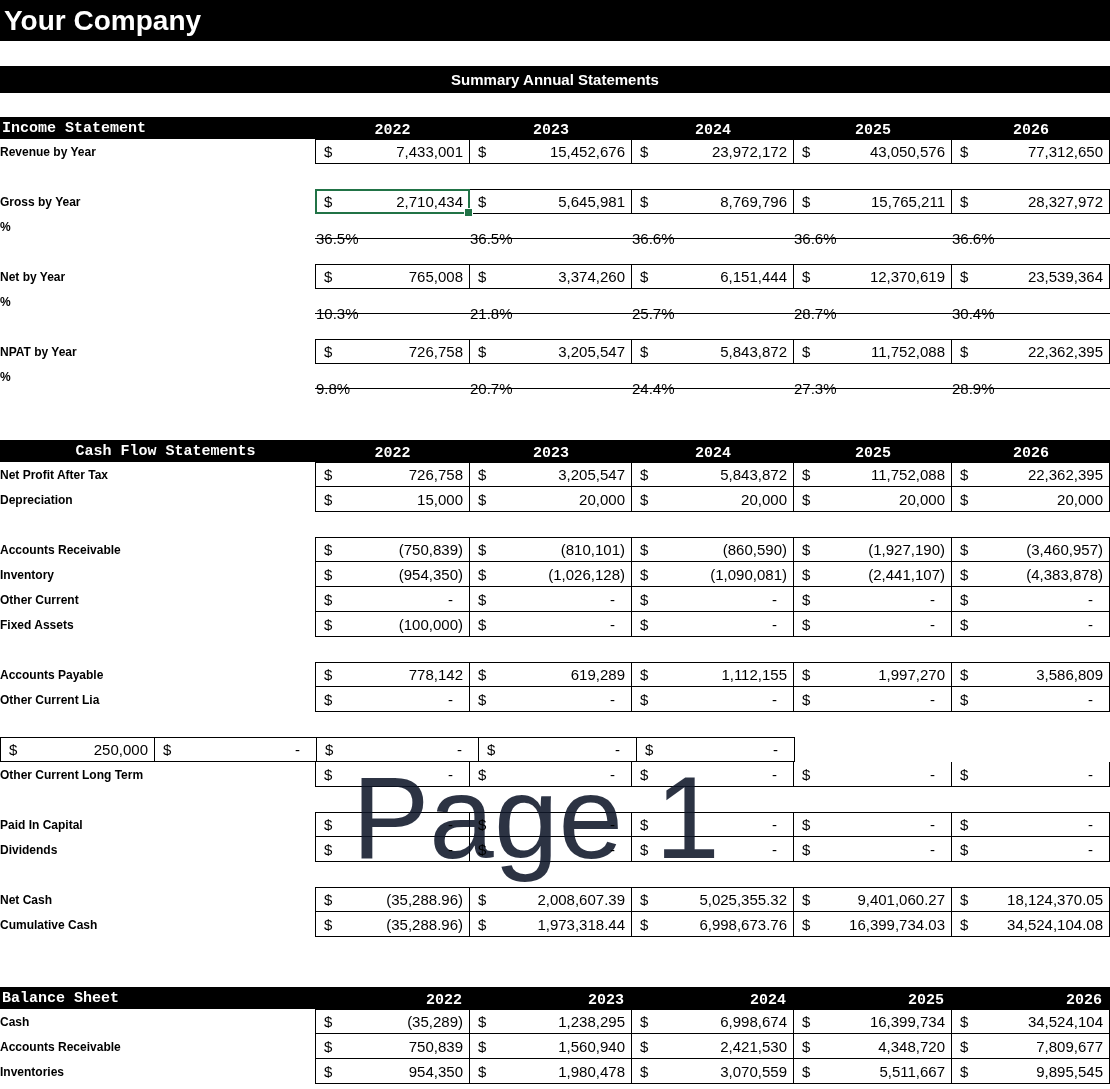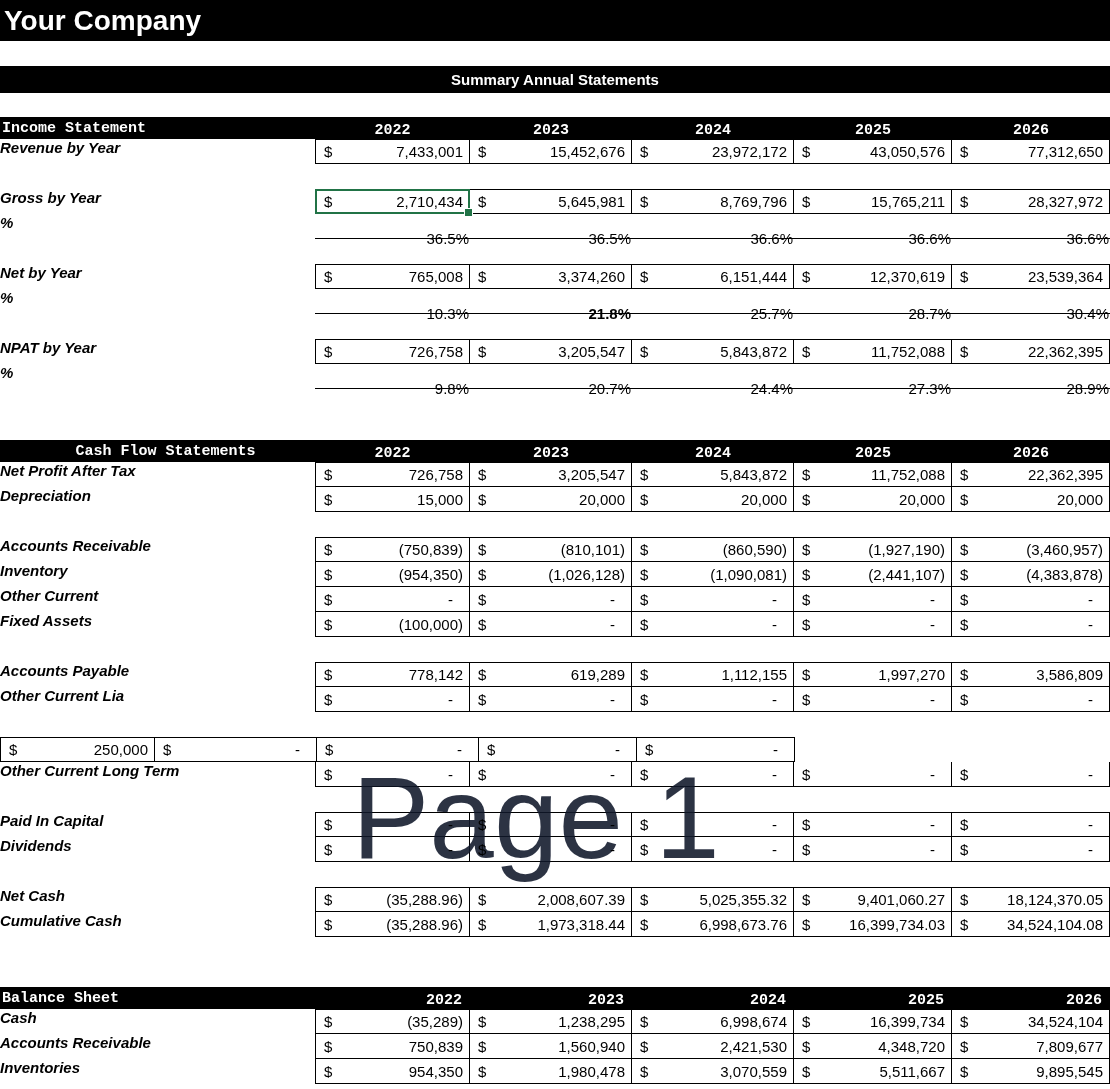--- a/index.html
+++ b/index.html
@@ -33,38 +33,38 @@
   .sec-header{display:flex;height:22px;background:#000;color:#fff;font-weight:bold;font-size:15px;font-family:Liberation Mono, monospace;}
   .sec-title{width:315px;display:flex;align-items:center;padding-left:2px;}
   .cashflow .sec-title{justify-content:center;padding-left:16px;}
   .yh{display:flex;align-items:flex-end;justify-content:center;}
   .balance .yh{justify-content:flex-end;padding-right:8px;}
 
   
   .spacer{width:100%;}
   .r{display:flex;height:25px;}
   .lbl{
-    width:315px;display:flex;
-    font-weight:bold;font-size:15px;
-    position:relative;z-index:2;font-style:italic;
+    width:315px;display:flex;align-items:center;
+    font-weight:bold;font-size:12px;
+    position:relative;z-index:2;
   }
   .c{
     display:flex;align-items:center;justify-content:space-between;
     font-size:15px;
     border-right:1px solid #000;border-bottom:1px solid #000;
     padding:0 6px 0 8px;
     position:relative;
     background:transparent;
   }
   .c.c0{border-left:1px solid #000;}
   .block .r:first-child .c{border-top:1px solid #000;}
   .c span{position:relative;z-index:2;}
   .c .val{text-align:right;}
   .c .val.dash{padding-right:10px;}
-  .c.pct{justify-content:flex-end;padding:0;margin-top:24px;}
+  .c.pct{justify-content:flex-start;padding:0;margin-top:24px;}
 
   
   .c.selected::before{
     content:"";position:absolute;inset:-1px;
     border:2px solid #217346;z-index:3;pointer-events:none;
   }
   .c.selected::after{
     content:"";position:absolute;right:-4px;bottom:-4px;
     width:7px;height:7px;background:#217346;border:1px solid #fff;
     z-index:4;pointer-events:none;
@@ -211,21 +211,21 @@
             <span class="val">23,539,364</span>
           </div>
         </div>
         <div class="r">
           <div class="lbl">
             <span>%</span>
           </div>
           <div class="c c0 pct" style="width: 155px;">
             <span class="val">10.3%</span>
           </div>
-          <div class="c pct" style="width: 162px; font-weight: bold;">
+          <div class="c pct" style="width: 162px;">
             <span class="val">21.8%</span>
           </div>
           <div class="c pct" style="width: 162px;">
             <span class="val">25.7%</span>
           </div>
           <div class="c pct" style="width: 158px;">
             <span class="val">28.7%</span>
           </div>
           <div class="c pct" style="width: 158px;">
             <span class="val">30.4%</span>

